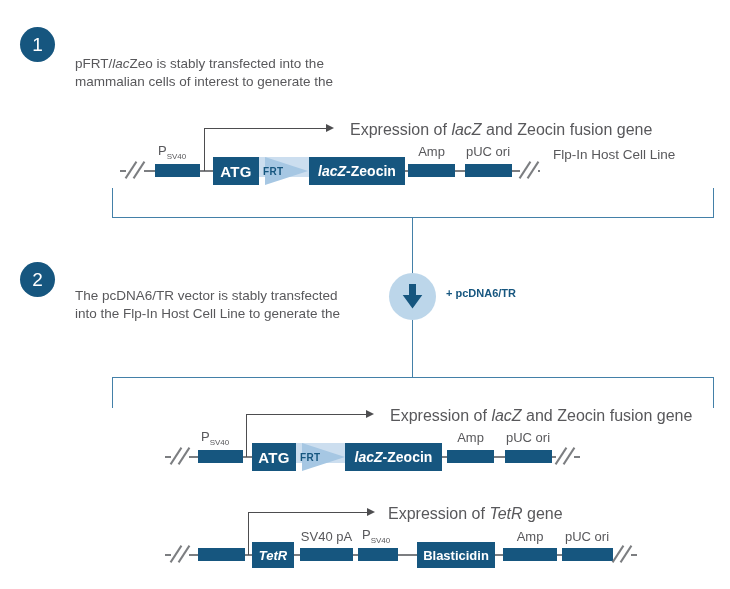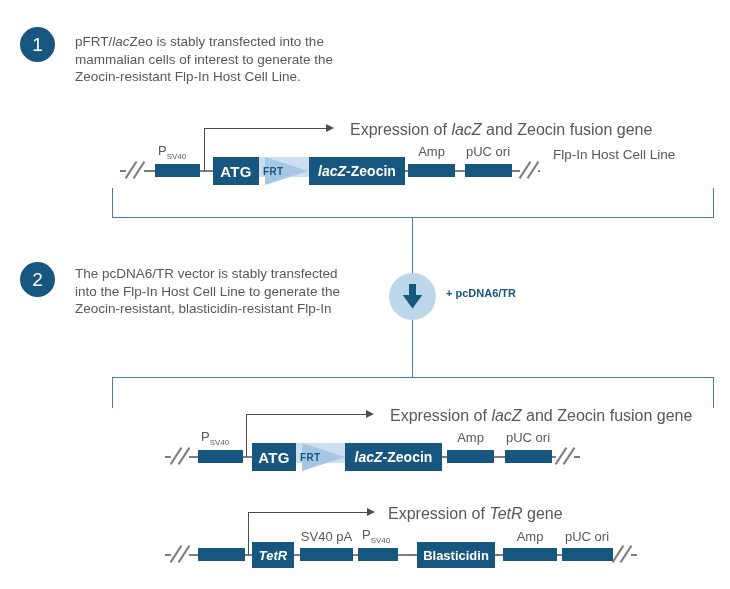--- a/index.html
+++ b/index.html
@@ -5,21 +5,21 @@
   * { margin:0; padding:0; box-sizing:border-box; }
   html,body { background:#fff; }
   .canvas { position:relative; width:730px; height:589px; background:#fff;
             font-family:"Liberation Sans", sans-serif; overflow:hidden; }
   .abs { position:absolute; }
 
   .step-circle { width:35px; height:35px; border-radius:50%;
                  background:var(--dark-blue,#16567F); color:#fff;
                  display:flex; align-items:center; justify-content:center;
                  font-size:19px; }
-  .step-text { font-size:13.5px; line-height:17.5px; color:var(--text-gray,#58585B); }
+  .step-text { font-size:13.5px; line-height:17.5px; color:var(--text-gray,#58585B);margin-top:22px; }
   .step-text i, .expr-label i, .big-box i { font-style:italic; }
 
   .backbone { height:2px; background:var(--line-gray,#7C7E81); }
   .gene-box { background:var(--dark-blue,#16567F); height:13px; }
   .big-box  { background:var(--dark-blue,#16567F); height:28px; color:#fff;
               font-weight:bold; display:flex; align-items:center; justify-content:center;
               font-size:14px; white-space:nowrap; }
   .big-box.atg { font-size:15px; letter-spacing:.4px; }
 
   .elem-label { font-size:13px; color:var(--text-gray,#58585B); white-space:nowrap; }
@@ -59,21 +59,20 @@
 <body>
 
 <div class="canvas">
 
   <div class="step-circle abs" style="left:20px;top:27px">
     <span>1</span>
   </div>
   <div class="step-text abs" style="left:75px;top:33px">
     <div><span>pFRT/</span><i>lac</i><span>Zeo is stably transfected into the</span></div>
     <div>mammalian cells of interest to generate the</div>
-    <div>Zeocin-resistant Flp-In Host Cell Line.</div>
   </div>
 
   <div>
     <div class="backbone abs" style="left:120px;top:170px;width:420px"></div>
     <div class="slash abs" style="left:126px;top:162px">
         <i></i>
         <i></i>
       </div>
 
     <div class="elem-label abs" style="left:158px;top:143px"><span>P</span><sub>SV40</sub></div>
@@ -112,21 +111,20 @@
   <div class="bracket-v abs" style="left:713px;top:188px;height:30px"></div>
   <div class="bracket-h abs" style="left:112px;top:217px;width:602px"></div>
   <div class="bracket-v abs" style="left:412px;top:217px;height:161px"></div>
 
   <div class="step-circle abs" style="left:20px;top:262px">
     <span>2</span>
   </div>
   <div class="step-text abs" style="left:75px;top:265px">
     <div>The pcDNA6/TR vector is stably transfected</div>
     <div>into the Flp-In Host Cell Line to generate the</div>
-    <div>Zeocin-resistant, blasticidin-resistant Flp-In</div>
   </div>
 
   <div class="transfect-circle abs" style="left:389px;top:273px">
     <svg class="down-arrow" width="21" height="25" viewBox="0 0 21 25" xmlns="http://www.w3.org/2000/svg">
       <path d="M7 0 h7 v11 h6.3 L10.5 24.5 L0.7 11 H7 Z" fill="currentColor"></path>
     </svg>
   </div>
   <div class="transfect-label abs" style="left:446px;top:287px">+ pcDNA6/TR</div>
 
   <div class="bracket-h abs" style="left:112px;top:377px;width:602px"></div>

